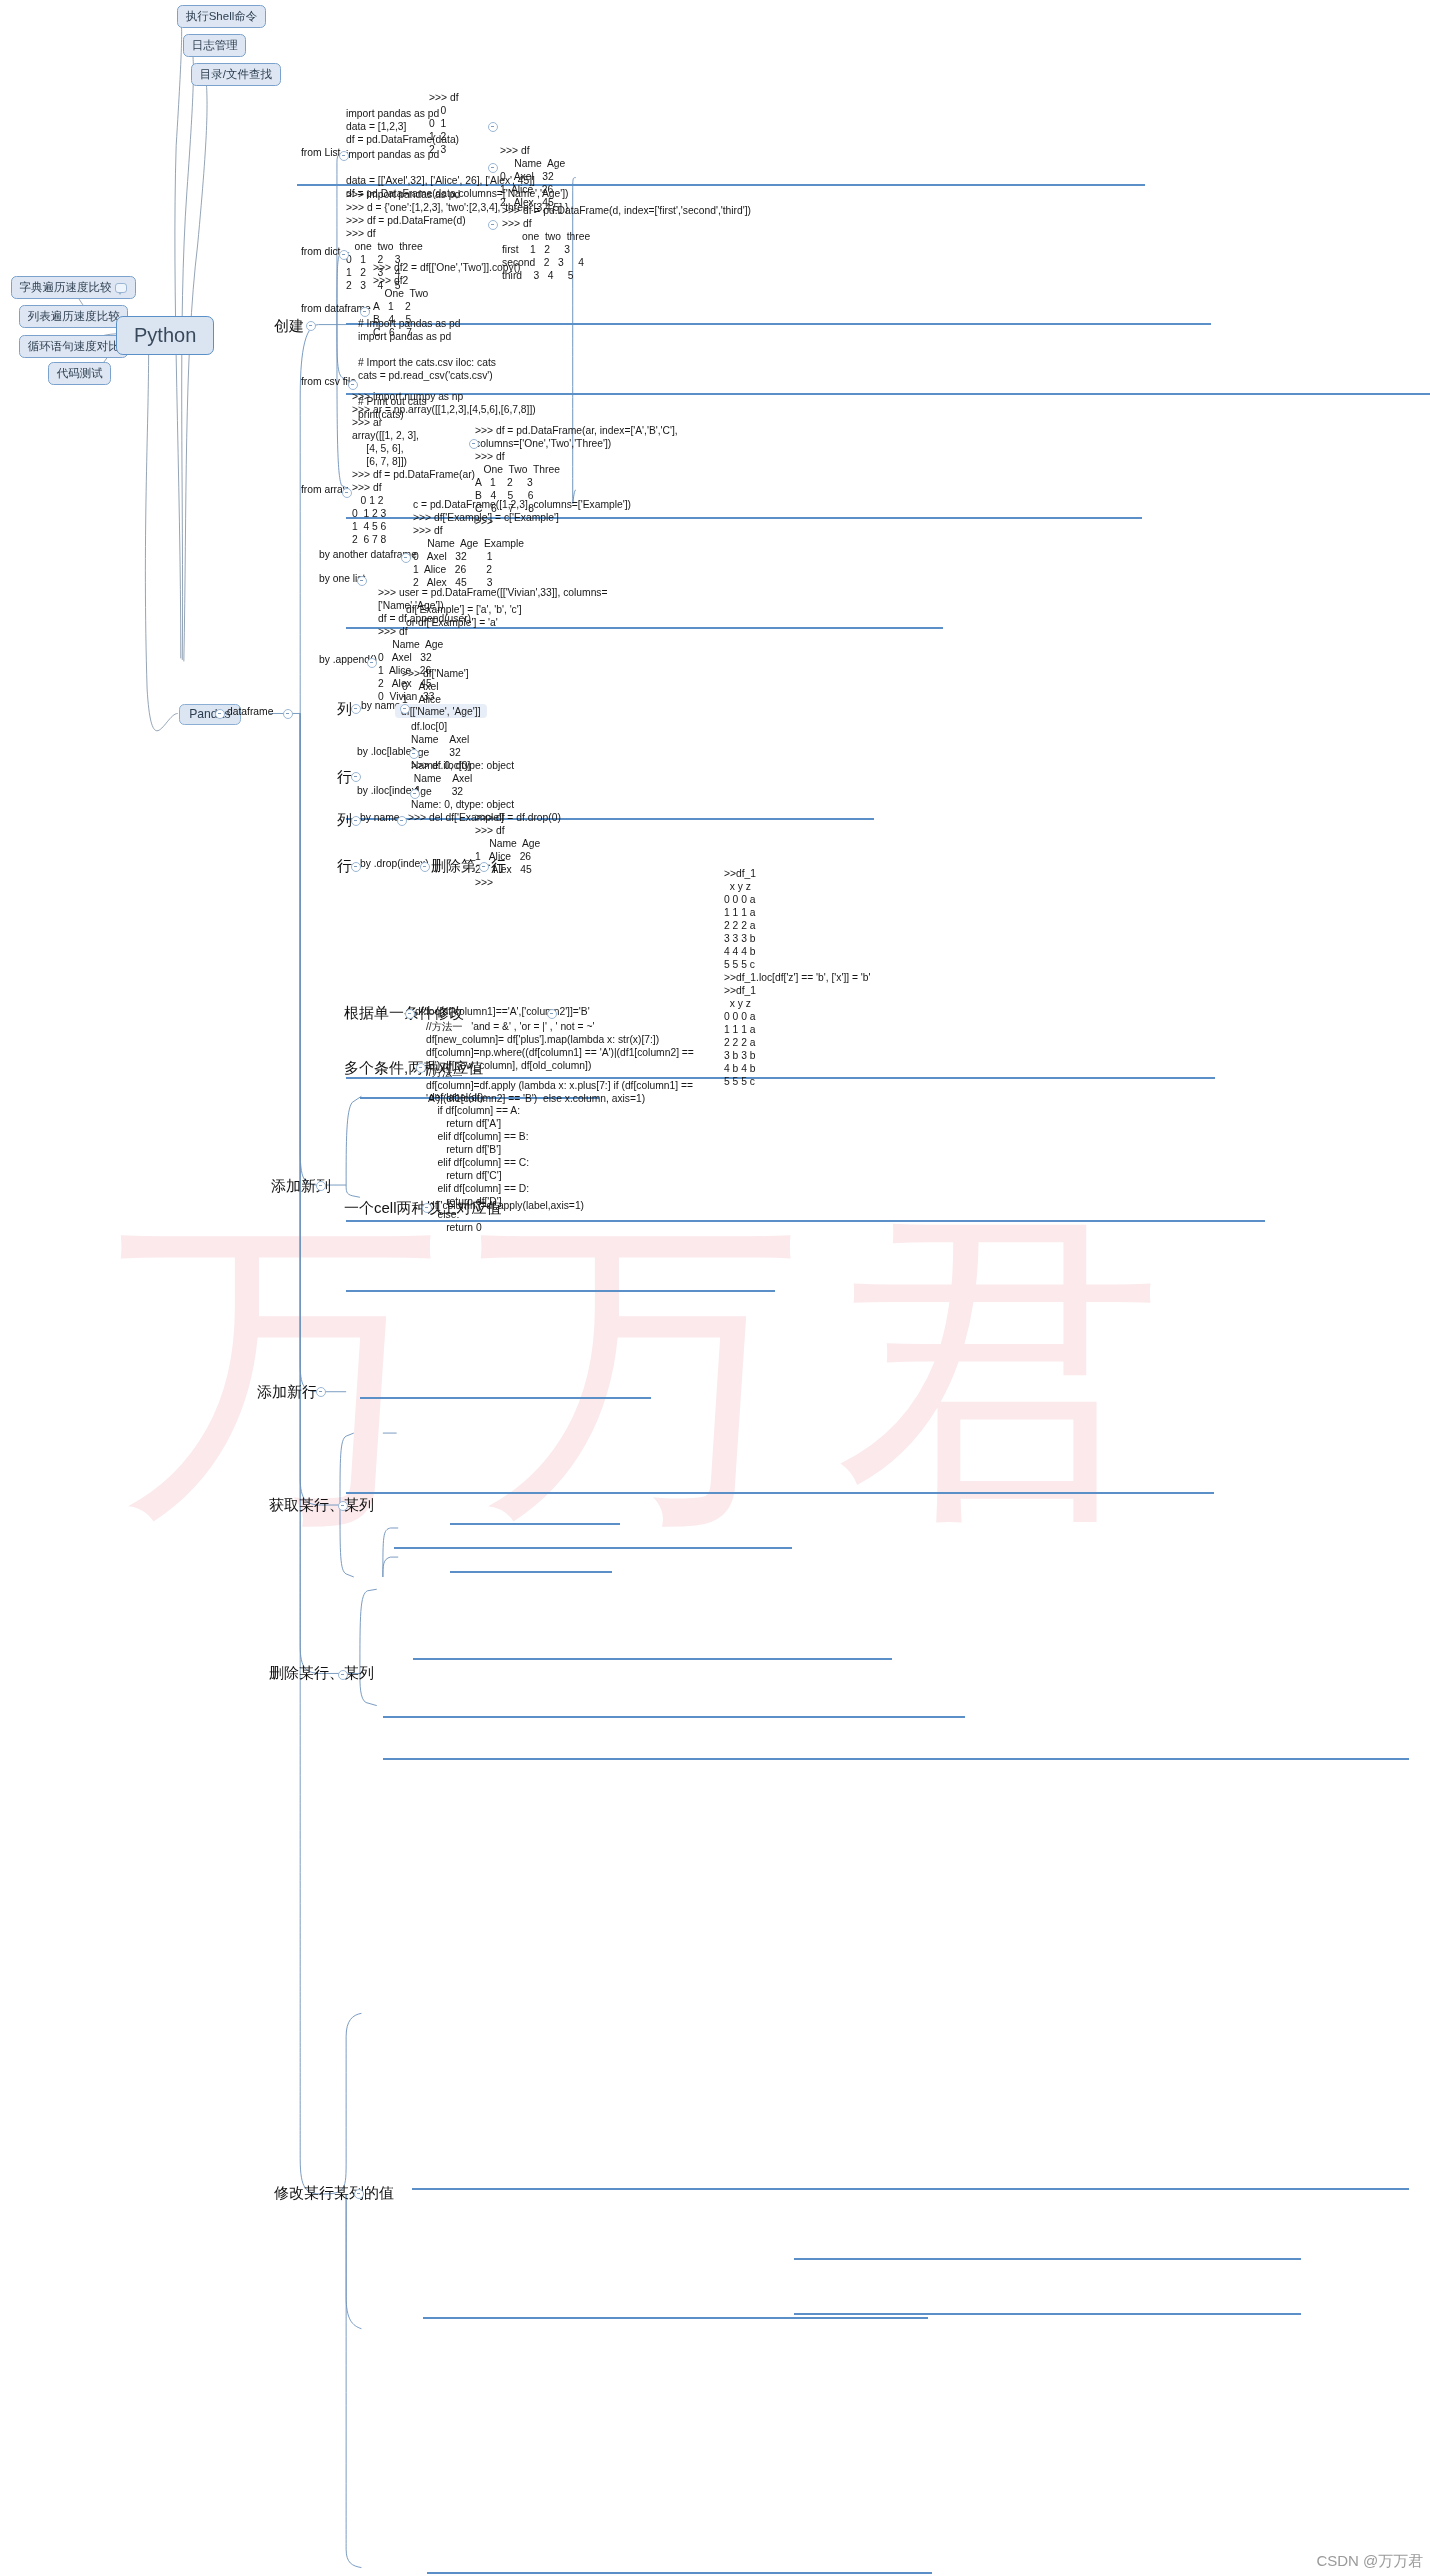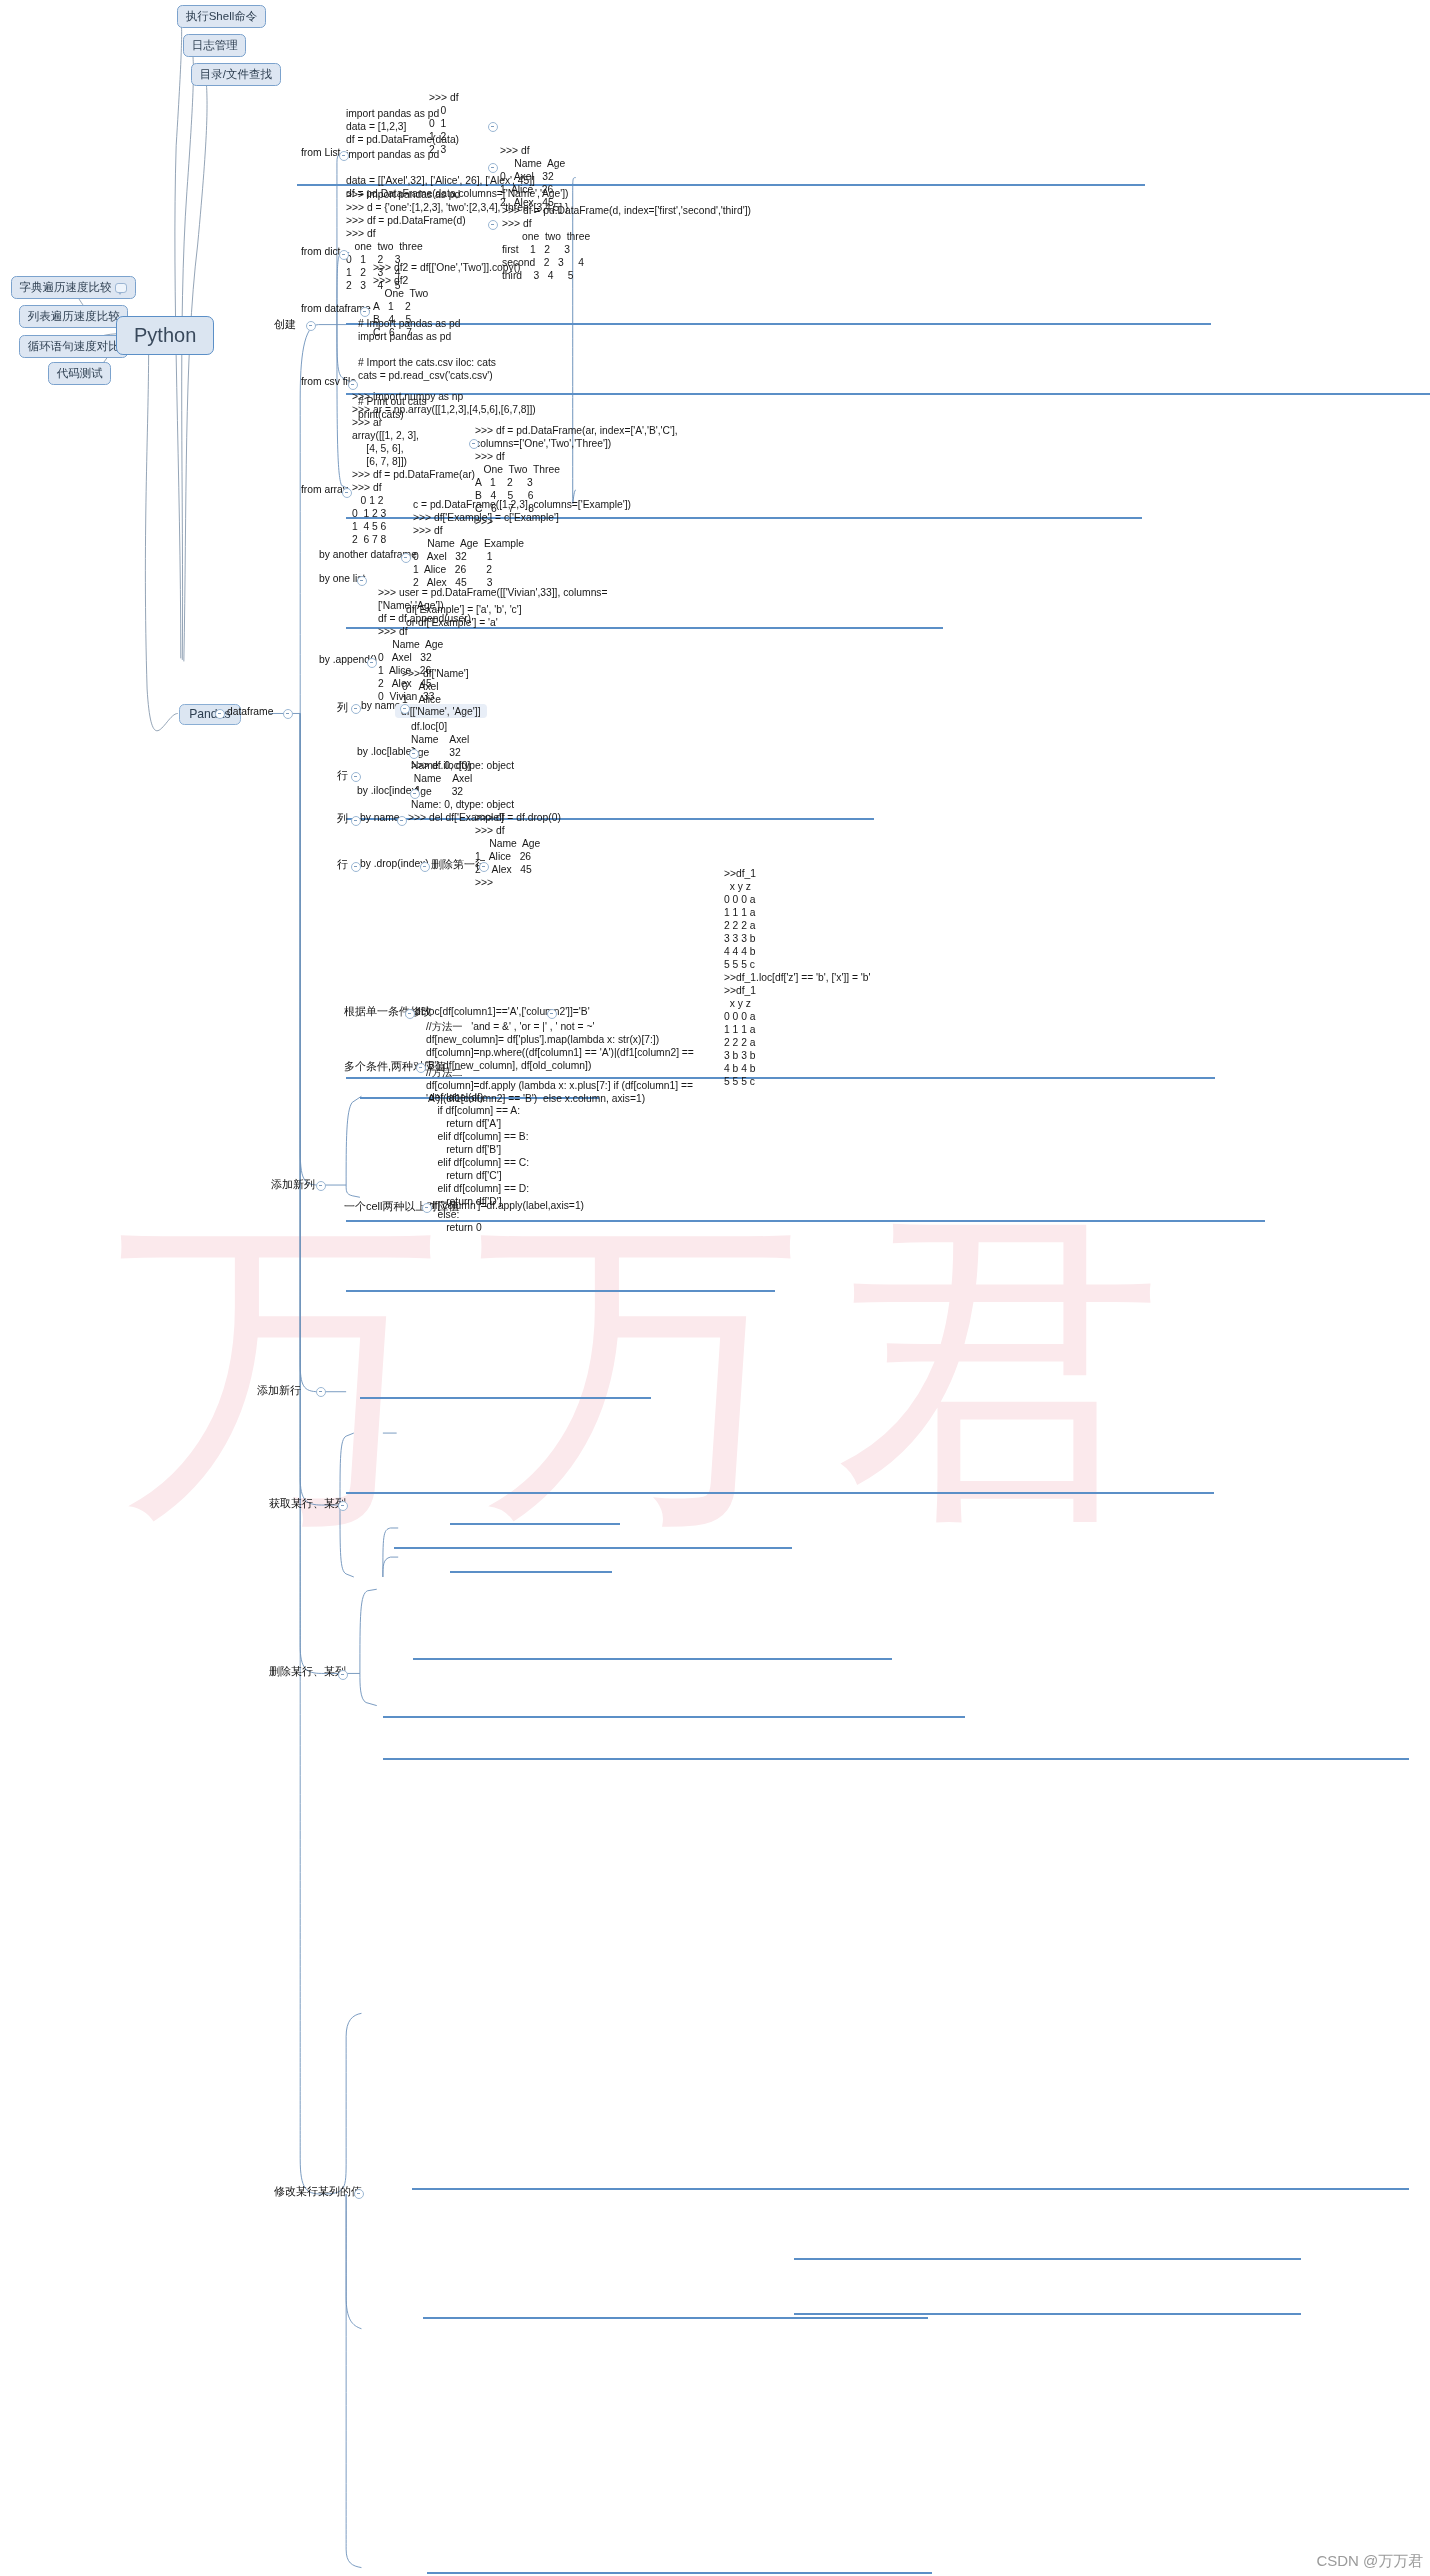--- a/index.html
+++ b/index.html
@@ -71,21 +71,21 @@
     color:#171717;
     white-space:pre;
     z-index:3;
   }
   .lbl{
     font-size:10.3px;
     color:#111;
     white-space:nowrap;
     z-index:3;
   }
-  .lbl.cjk{font-size:11px;}
+  .lbl.cjk{font-size:15px;}
   
   .mark{
     position:absolute;
     width:8.4px;height:8.4px;
     border:0.8px solid #9bb7d4;
     border-radius:50%;
     background:#fff;
     z-index:4;
   }
   .mark:after{

